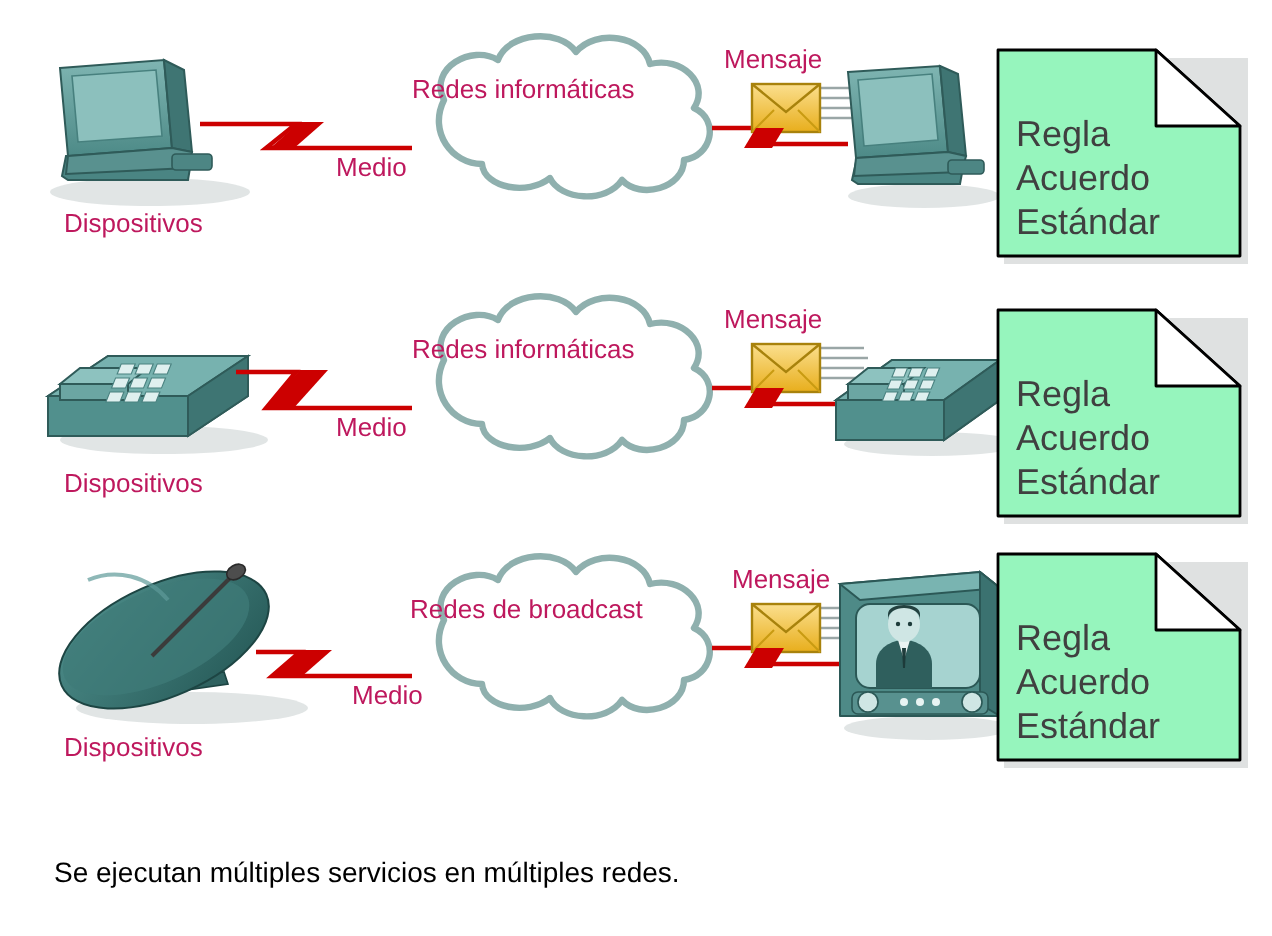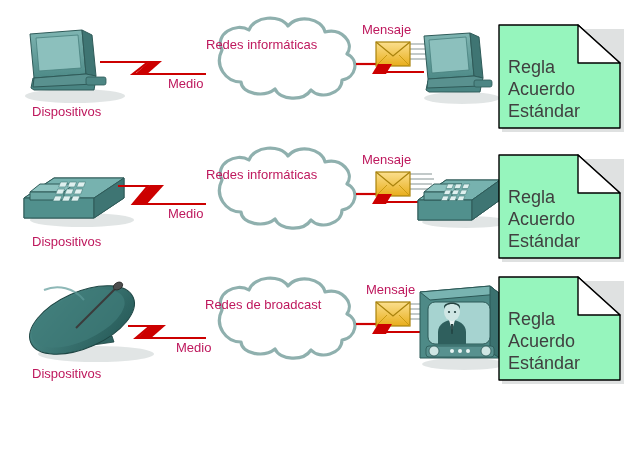--- a/index.html
+++ b/index.html
@@ -375,14 +375,15 @@
     <div class="lbl lbl-medio" style="top:82px;left:176px;">Medio</div>
     <div class="lbl lbl-cloud" style="top:39px;left:205px;">Redes de broadcast</div>
     <div class="lbl lbl-mensaje" style="top:24px;left:366px;">Mensaje</div>
     <div class="doc-text" style="top:50px;">
       <div>Regla</div>
       <div>Acuerdo</div>
       <div>Estándar</div>
     </div>
   </div>
 
+  <div id="caption">Se ejecutan múltiples servicios en múltiples redes.</div>
 
 </div>
 
 </body></html>

